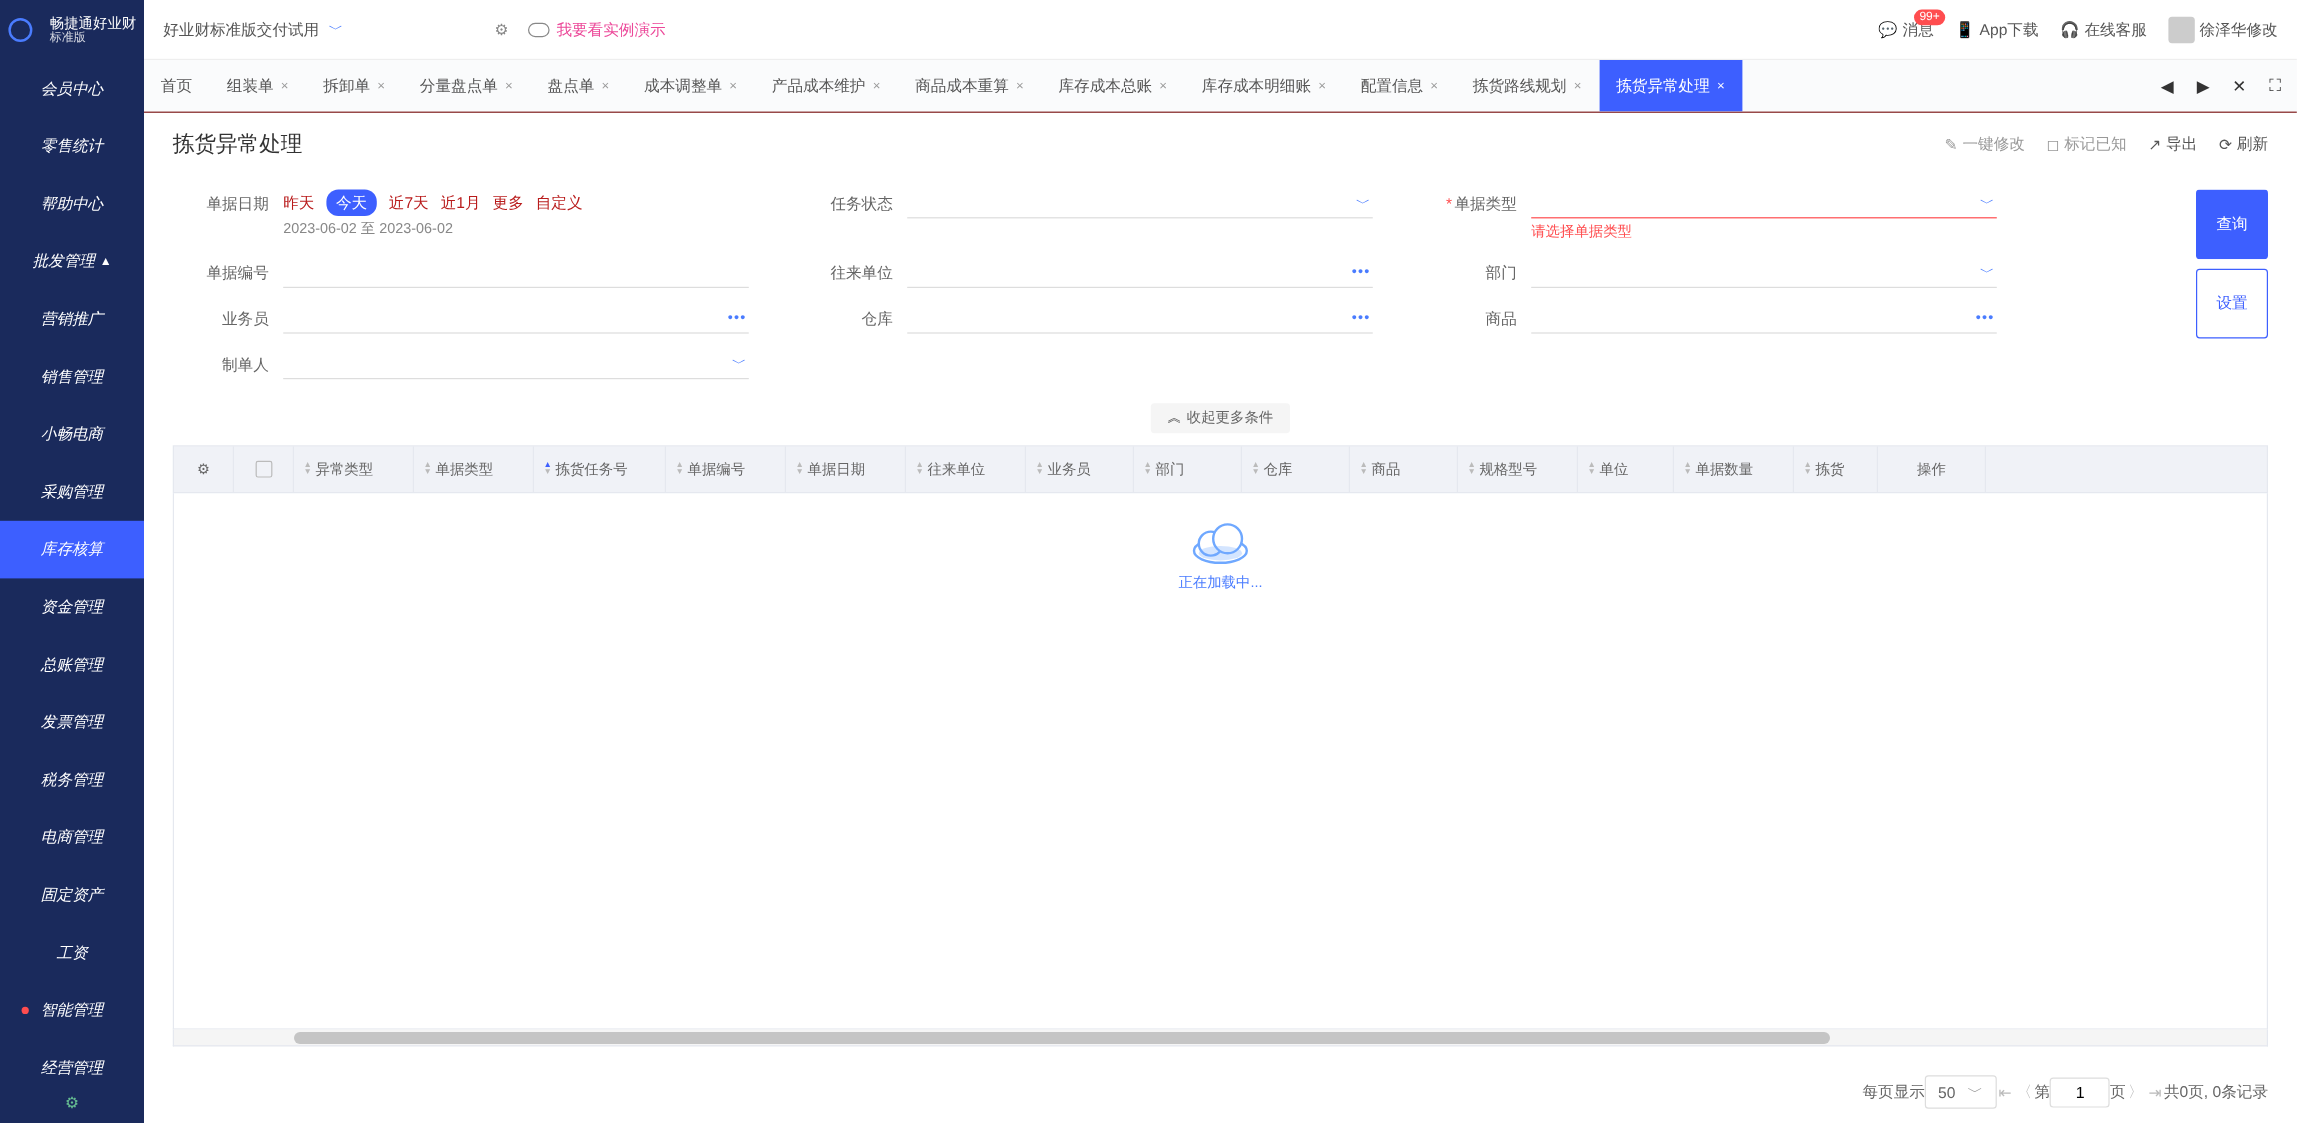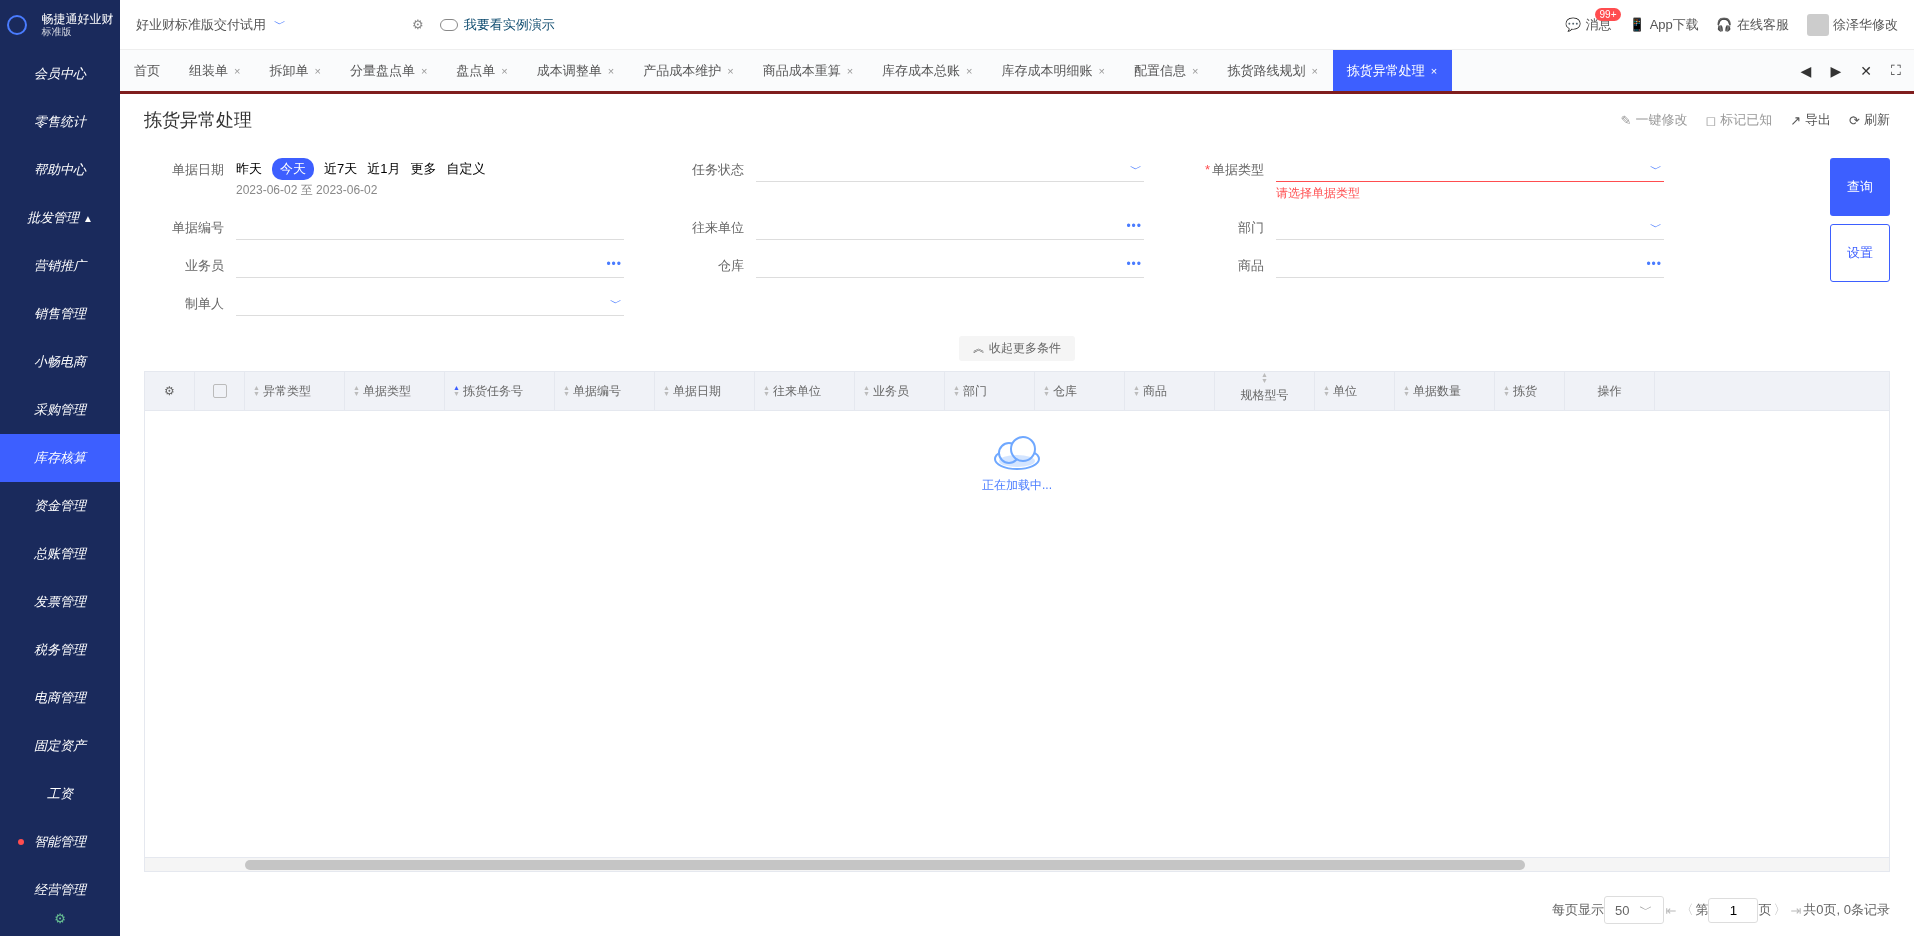--- a/index.html
+++ b/index.html
@@ -15,47 +15,47 @@
 .nav-item.active{background:#3d5fff;}
 .nav-item .arrow{margin-left:4px;font-size:10px;}
 .nav-item .dot{width:6px;height:6px;background:#ff4d4f;border-radius:50%;position:absolute;left:18px;}
 .nav-foot{height:36px;display:flex;align-items:center;justify-content:center;}
 .gear{color:#8fa;opacity:.7;}
 .main{flex:1;display:flex;flex-direction:column;min-width:0;}
 .topbar{height:50px;display:flex;align-items:center;padding:0 16px;border-bottom:1px solid #eee;gap:16px;}
 .prod-sel{display:flex;align-items:center;gap:8px;color:#555;cursor:pointer;min-width:260px;}
 .chev{color:#4a7cff;font-size:12px;}
 .top-gear{color:#888;cursor:pointer;}
-.demo-link{display:flex;align-items:center;gap:6px;color:#0c4a6e;cursor:pointer;}
+.demo-link{display:flex;align-items:center;gap:6px;color:#ec4899;cursor:pointer;}
 .cloud-ico{display:inline-block;width:18px;height:12px;border:1.5px solid #888;border-radius:8px;position:relative;}
 .top-right{margin-left:auto;display:flex;align-items:center;gap:18px;color:#555;}
 .tr-item{display:flex;align-items:center;gap:4px;cursor:pointer;font-size:13px;position:relative;}
 .badge{position:absolute;top:-8px;right:-10px;background:#ff4d4f;color:#fff;font-size:10px;padding:1px 5px;border-radius:8px;}
 .avatar{width:22px;height:22px;background:#ccc;border-radius:3px;display:inline-block;}
-.tabbar{height:44px;display:flex;align-items:stretch;border-bottom:3px solid #7f1d1d;position:relative;background:#fafbfc;}
+.tabbar{height:44px;display:flex;align-items:stretch;border-bottom:1px solid #7f1d1d;position:relative;background:#fafbfc;}
 .tabs{display:flex;overflow:hidden;flex:1;}
 .tab{display:flex;align-items:center;padding:0 14px;font-size:13px;color:#555;cursor:pointer;white-space:nowrap;gap:6px;border-right:1px solid transparent;}
 .tab .x{color:#999;font-size:11px;}
 .tab.active{background:#3d5fff;color:#fff;}
 .tab.active .x{color:#fff;}
 .tab-ctrl{display:flex;align-items:center;padding:0 4px;gap:2px;}
 .tab-ctrl span{width:28px;height:28px;display:flex;align-items:center;justify-content:center;cursor:pointer;color:#333;font-size:14px;}
 .page-head{height:52px;display:flex;align-items:center;padding:0 24px;}
 .page-title{font-size:18px;font-weight:500;}
 .head-actions{margin-left:auto;display:flex;align-items:center;gap:18px;}
 .ha{display:flex;align-items:center;gap:4px;color:#999;cursor:pointer;font-size:13px;}
 .ha.en{color:#555;}
 .filter{background:#fff;padding:12px 24px 0;position:relative;}
 .frow{display:flex;gap:40px;margin-bottom:14px;}
 .fcell{display:flex;align-items:flex-start;width:480px;}
 .flabel{width:80px;text-align:right;color:#666;padding-top:3px;flex-shrink:0;margin-right:12px;}
 .flabel .req{color:#ff4d4f;margin-right:2px;}
 .fctrl{flex:1;position:relative;}
 .date-opts{display:flex;gap:10px;align-items:center;flex-wrap:wrap;}
-.do{color:#000000;cursor:pointer;font-size:13px;}
+.do{color:#b91c1c;cursor:pointer;font-size:13px;}
 .do.sel{background:#3d5fff;color:#fff;padding:2px 8px;border-radius:10px;}
 .date-range{color:#888;font-size:12px;margin-top:2px;}
 .finput{width:100%;border:none;border-bottom:1px solid #ddd;padding:4px 20px 4px 2px;font-size:13px;outline:none;}
 .finput.err{border-bottom-color:#ff4d4f;}
 .suffix{position:absolute;right:2px;top:3px;color:#4a7cff;font-size:12px;cursor:pointer;}
 .suffix.dots{color:#4a7cff;letter-spacing:1px;}
 .err-msg{color:#ff4d4f;font-size:12px;margin-top:3px;}
 .side-btns{position:absolute;right:24px;top:12px;display:flex;flex-direction:column;gap:8px;}
 .btn{padding:19px 16px;border-radius:3px;font-size:13px;cursor:pointer;border:1px solid transparent;text-align:center;}
 .btn-primary{background:#3d5fff;color:#fff;}
@@ -398,21 +398,21 @@
                 <span class="up">▲</span>
                 <span>▼</span>
               </span>
               <span>仓库</span>
             </div><div class="th" style="width: 90px;">
               <span class="sort">
                 <span class="up">▲</span>
                 <span>▼</span>
               </span>
               <span>商品</span>
-            </div><div class="th" style="width: 100px; flex-direction: column;">
+            </div><div class="th" style="width: 100px;">
               <span class="sort">
                 <span class="up">▲</span>
                 <span>▼</span>
               </span>
               <span>规格型号</span>
             </div><div class="th" style="width: 80px;">
               <span class="sort">
                 <span class="up">▲</span>
                 <span>▼</span>
               </span>

